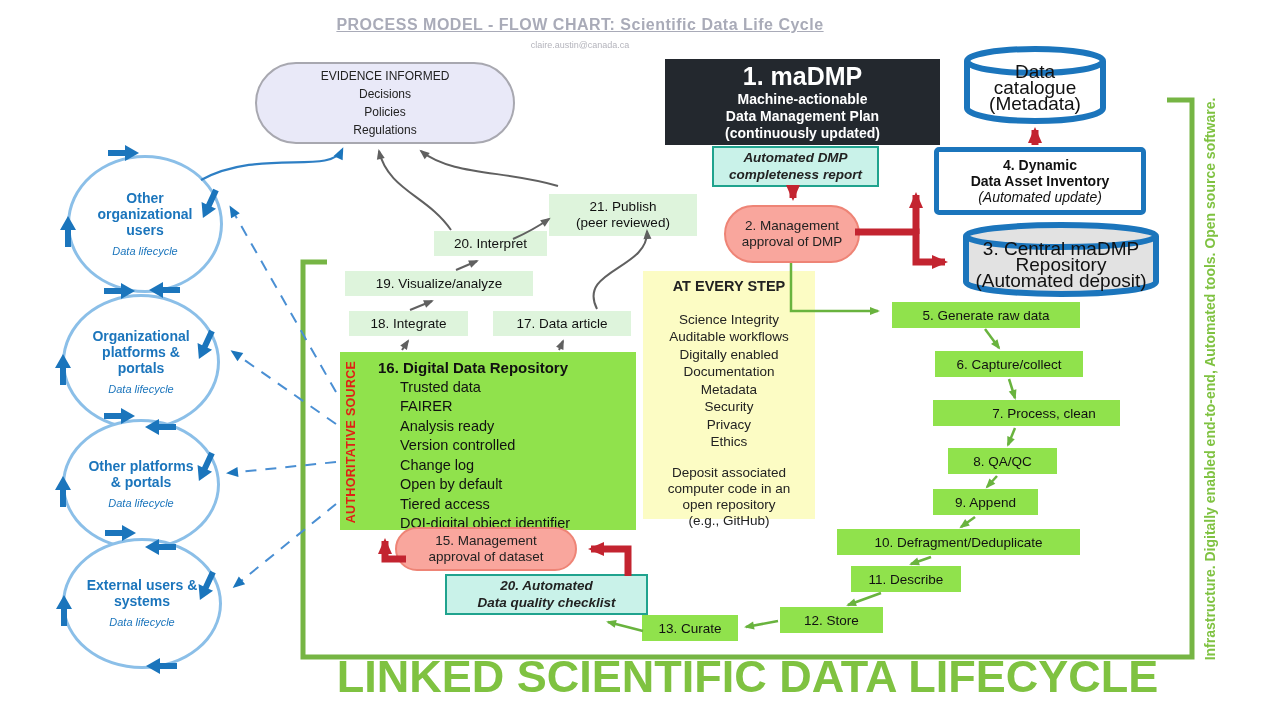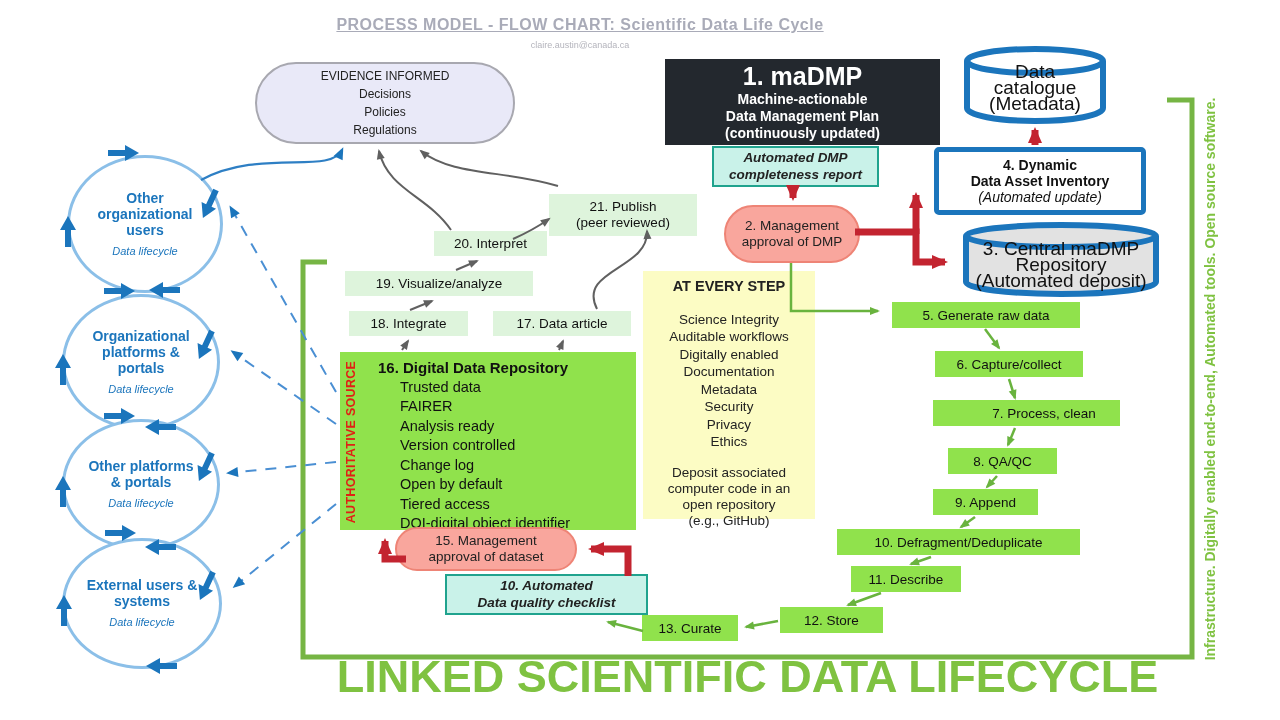--- a/index.html
+++ b/index.html
@@ -192,21 +192,21 @@
   </div>
   <div class="abs post p20 flexc">
     <span class="ln">20. Interpret</span>
   </div>
   <div class="abs post p21 flexc">
     <span class="ln">21. Publish</span>
     <span class="ln">(peer reviewed)</span>
   </div>
 
   <div class="abs cyanbox checklist flexc">
-    <span class="ln">10. Automated</span>
+    <span class="ln">20. Automated</span>
     <span class="ln">Data quality checklist</span>
   </div>
 
   <div class="abs pinkell appr2 flexc">
     <span class="ln">15. Management</span>
     <span class="ln">approval of dataset</span>
   </div>
 
   <div class="abs cycle cy1 flexc">
     <span class="ln">Other</span>

